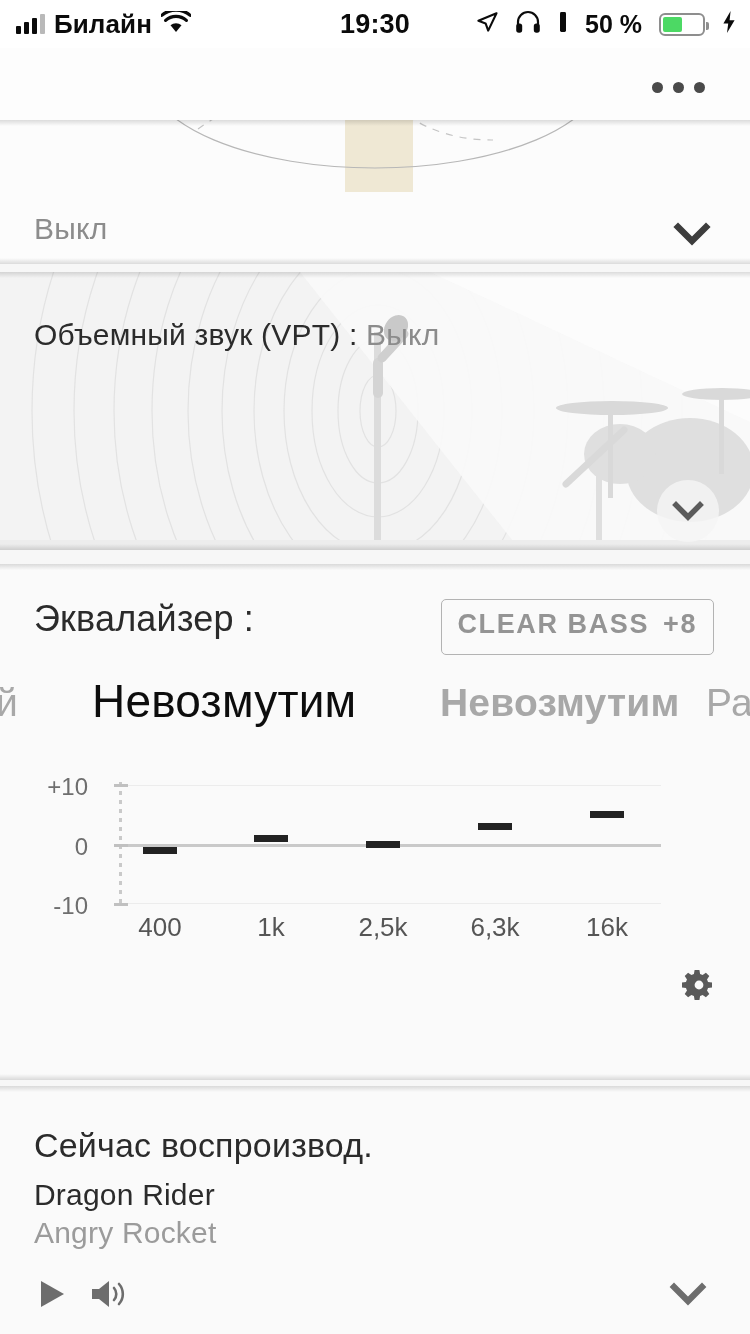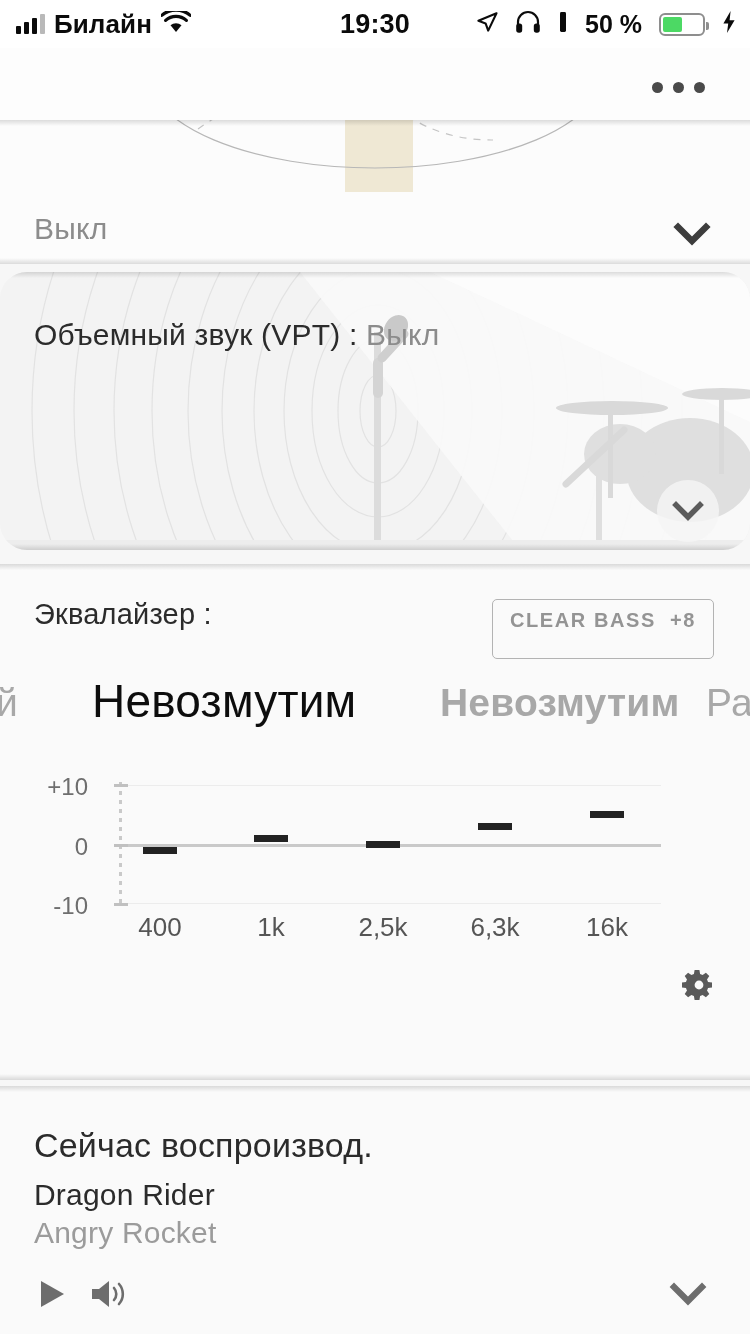--- a/index.html
+++ b/index.html
@@ -147,21 +147,20 @@
     position: absolute;
     width: 52px; height: 52px;
   }
   .chev svg { display:block; }
 
   
   #card-vpt {
     top: 272px;
     height: 278px;
     background: #f4f4f4;
-    border-radius: 27px;
   }
   #card-vpt .art { position:absolute; inset:0; overflow:hidden; }
   .vpt-label {
     position: absolute;
     left: 34px; top: 46px;
     font-size: 30px;
     color: #2b2b2b;
     letter-spacing: .2px;
     z-index: 4;
   }
@@ -182,34 +181,34 @@
     height: 516px;
     background: #fafafa;
   }
   .eq-head {
     position: absolute;
     left: 0; top: 0; width: 750px; height: 100px;
   }
   .eq-title {
     position: absolute;
     left: 34px; top: 34px;
-    font-size: 29px;
+    font-size: 36px;
     color: #2b2b2b;
     letter-spacing: .2px;
   }
   .clearbass {
     position: absolute;
     right: 36px; top: 35px;
     min-width: 222px;
     box-sizing: border-box;
-    padding: 9px 16px 26px 16px;
+    padding: 9px 16px 14px 16px;
     border: 1px solid #b3b3b3;
     border-radius: 5px;
     color: #949494;
-    font-size: 20px;
+    font-size: 27px;
     font-weight: bold;
     letter-spacing: 1.6px;
     text-align: center;
     background: #fafafa;
     white-space: nowrap;
   }
   .clearbass .gap { display:inline-block; width: 14px; }
 
   .presets {
     position: absolute;

